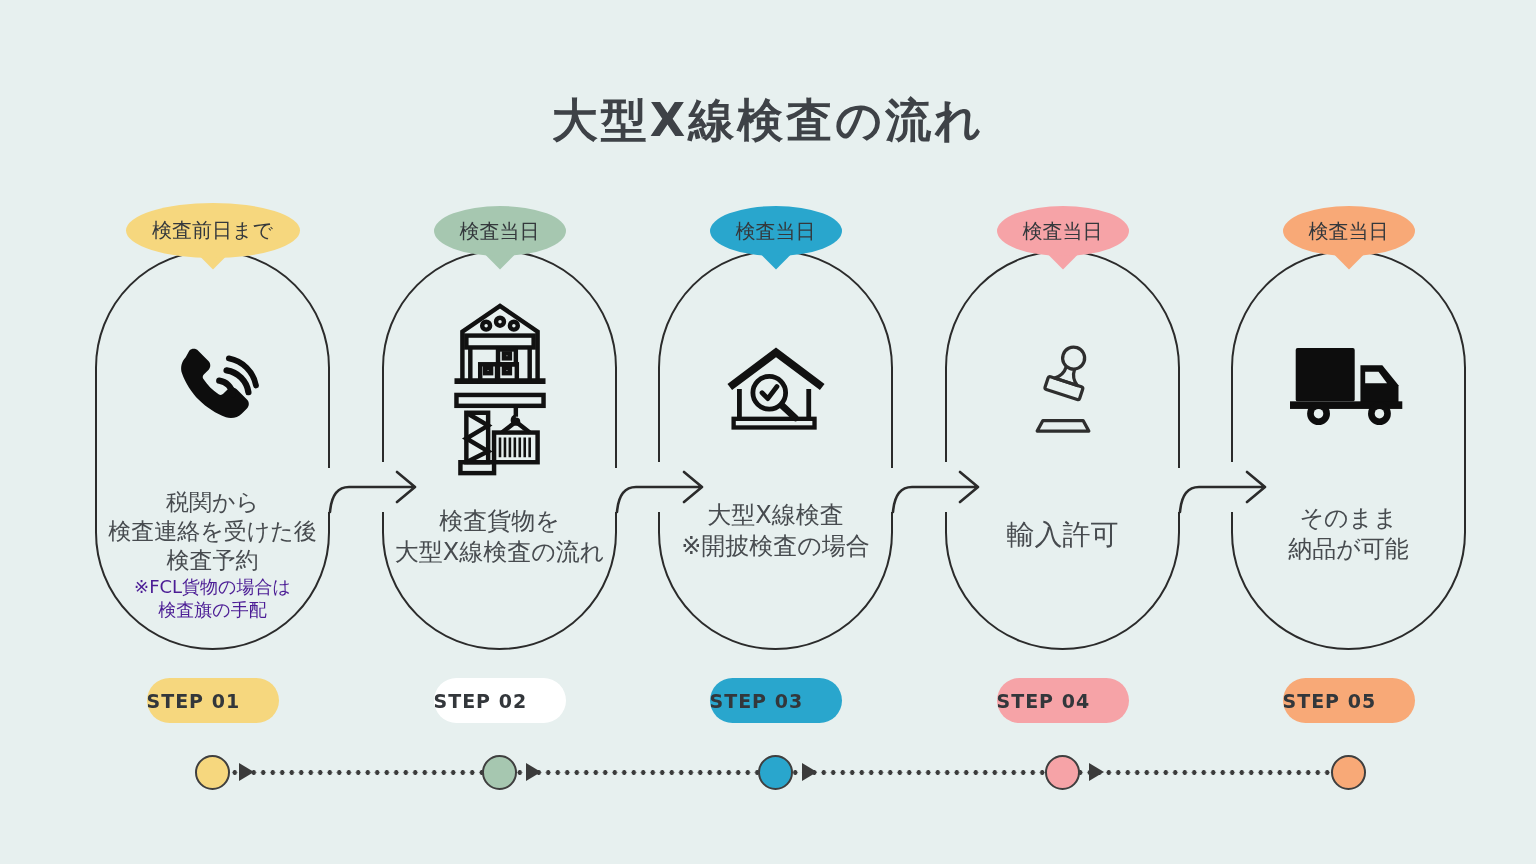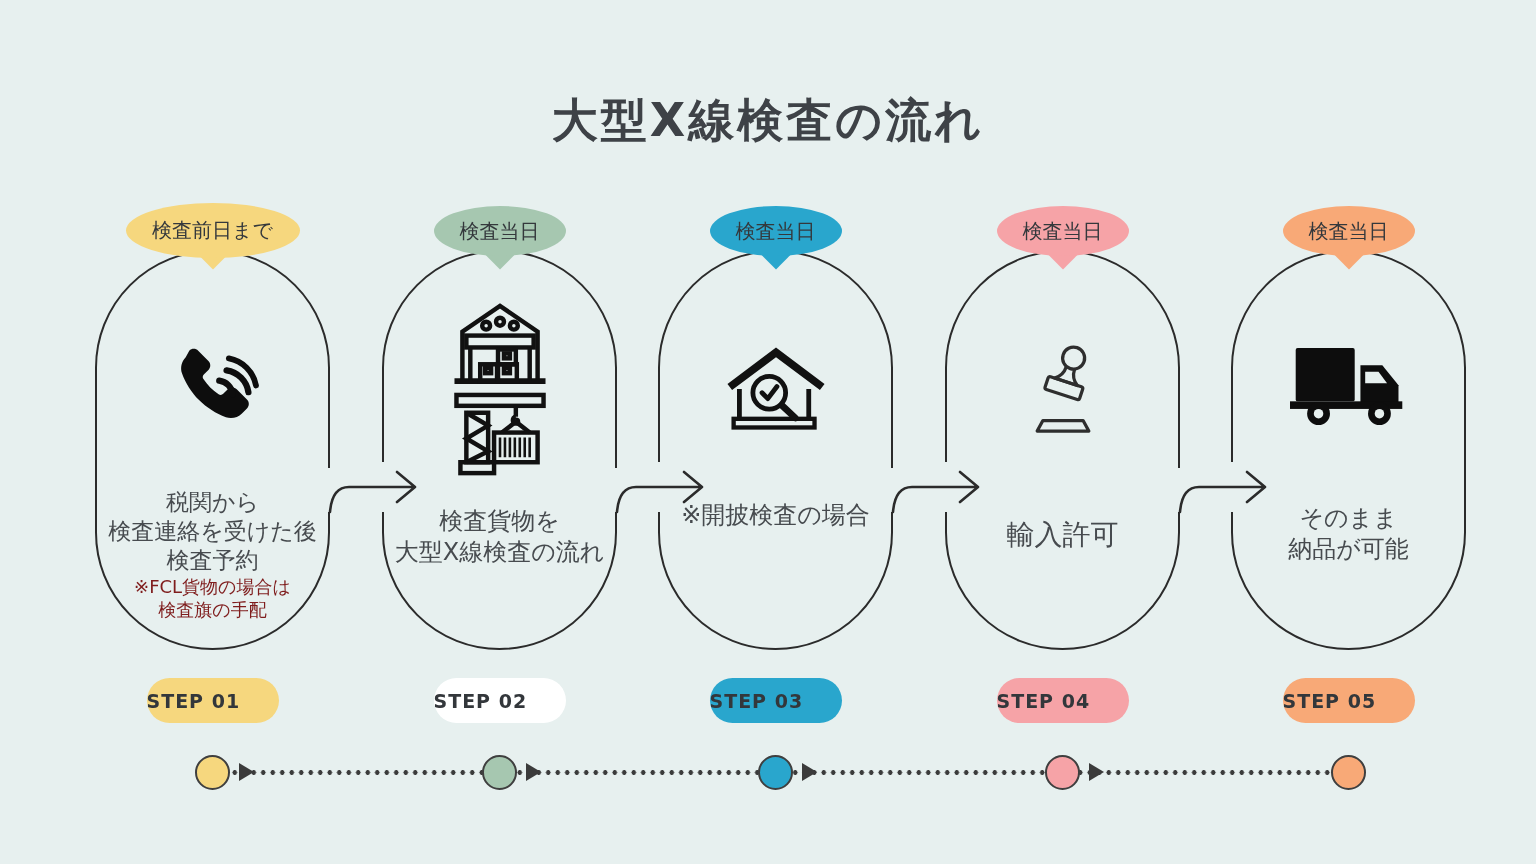--- a/index.html
+++ b/index.html
@@ -25,21 +25,21 @@
   .badge.wide { width:174px; height:55px; top:203px; }
 
   .icon-area { position:absolute; top:288px; left:0; width:235px; height:200px;
                display:flex; align-items:center; justify-content:center; z-index:2; }
 
   .desc { position:absolute; left:-12px; width:259px; text-align:center; z-index:2;
           color:#474B4F; }
   .desc .line { font-size:24px; line-height:31px; }
   .col1 .desc .line { font-size:23px; line-height:29px; }
   .col4 .desc .line { font-size:28px; line-height:34px; }
-  .desc .note { font-size:18px; line-height:23px; color:#7f1d1d; }
+  .desc .note { font-size:18px; line-height:23px; color:#4c1d95; }
 
   .step-pill { position:absolute; top:678px; left:50%; transform:translateX(-50%);
                width:132px; height:45px; border-radius:23px; z-index:2;
                display:flex; align-items:center; justify-content:flex-start;
                font-size:19px; font-weight:600; letter-spacing:1px; color:#33373B; }
 
   .dots { position:absolute; left:211px; top:769px; width:1141px; height:7px; z-index:1;
           background-image:radial-gradient(circle, #3B3B3B 2.2px, rgba(0,0,0,0) 2.6px);
           background-size:9.5px 7px; background-repeat:repeat-x; background-position:0 50%; }
 
@@ -149,20 +149,21 @@
           <path d="M6 50 L54 14 L102 50" stroke-width="8"></path>
           <path d="M16 52 V83 M88 52 V83" stroke-width="5"></path>
           <rect x="10" y="83" width="84" height="9" stroke-width="4.5"></rect>
           <circle cx="47" cy="56" r="17" stroke-width="5"></circle>
           <path d="M39.5 56 L45.5 62 L55 49.5" stroke-width="5" stroke-linecap="round" stroke-linejoin="round"></path>
           <path d="M60 69 L74 82" stroke-width="7" stroke-linecap="round"></path>
         </g>
       </svg>
     </div>
     <div class="desc" style="top:500px">
+      <div class="line">大型X線検査</div>
       <div class="line">※開披検査の場合</div>
     </div>
     <div class="step-pill" style="background-color: rgb(41, 166, 205);">
       <span>STEP 03</span>
     </div>
     <div class="tl-circle" style="background-color: rgb(41, 166, 205);"></div>
     <div class="tl-arrow"></div>
   </div>
 
   <div class="col col4" style="left:945px">

